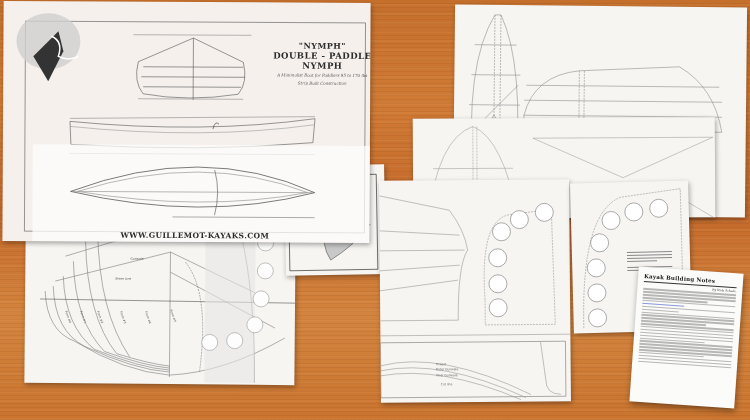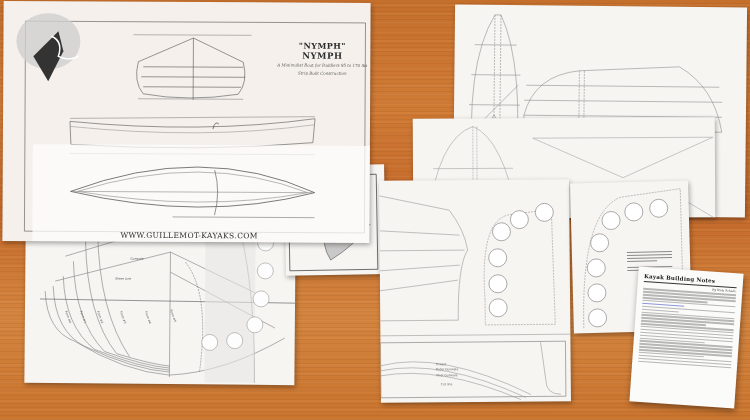--- a/index.html
+++ b/index.html
@@ -9,21 +9,21 @@
       repeating-linear-gradient(0deg, rgba(120,60,20,0.10) 0px, rgba(120,60,20,0.10) 1px, transparent 1px, transparent 4px),
       repeating-linear-gradient(0deg, rgba(255,200,140,0.08) 0px, rgba(255,200,140,0.08) 2px, transparent 2px, transparent 9px),
       linear-gradient(180deg,#c56f2c 0%,#cf7a35 25%,#c4692a 50%,#d3843e 75%,#c9742f 100%);}
   .sheet{position:absolute;background:#f7f5f2;box-shadow:1px 2px 5px rgba(0,0,0,0.35);overflow:hidden;}
   .sheet svg{position:absolute;left:0;top:0;}
   .main-sheet{background:#f5f0ec;}
   .title-block{position:absolute;left:258px;top:38px;width:122px;text-align:center;color:#2b2b2b;}
   .title-block .t1{font-family:"DejaVu Serif",serif;font-weight:bold;font-size:8px;letter-spacing:.5px;}
   .title-block .t2{font-family:"DejaVu Serif",serif;font-weight:bold;font-size:8.5px;letter-spacing:.5px;line-height:10px;}
   .title-block .t3{font-family:"DejaVu Serif",serif;font-style:italic;font-size:4px;color:#555;line-height:6px;margin-top:2px;}
-  .url{position:absolute;left:118px;top:229px;font-family:"DejaVu Serif",serif;font-weight:normal;font-size:7.5px;letter-spacing:.4px;color:#2b2b2b;}
+  .url{position:absolute;left:118px;top:229px;font-family:"DejaVu Serif",serif;font-weight:bold;font-size:7.5px;letter-spacing:.4px;color:#2b2b2b;}
   .notes{position:absolute;left:634px;top:270px;width:105px;height:135px;background:#fbfbfa;transform:rotate(4deg);box-shadow:1px 3px 6px rgba(0,0,0,0.4);padding:6px 6px;box-sizing:border-box;}
   .notes .nt{font-family:"DejaVu Serif",serif;font-weight:bold;font-size:5.5px;color:#222;letter-spacing:.2px;}
   .notes .by{font-size:3px;text-align:right;color:#333;border-top:1px solid #333;margin-top:2px;padding-top:1px;}
   .notes .line{height:1.5px;background:#9a9a9a;margin:1.4px 0;opacity:.7;}
   .notes .line.s{width:70%;}
   .notes .line.link{background:#5b6ccf;width:45%;}
 </style>
 </head>
 <body>
 
@@ -188,20 +188,21 @@
       <path d="M68 190 Q200 140 312 190 Q200 220 68 190 Z"></path>
       <path d="M75 190 Q200 150 305 190" stroke="#999"></path>
       <path d="M75 190 Q200 210 305 190" stroke="#999"></path>
       <line x1="70" y1="190" x2="310" y2="190" stroke="#999"></line>
       <path d="M212 168 Q218 190 212 213" stroke="#666"></path>
       <line x1="170" y1="215" x2="312" y2="215" stroke="#888"></line>
     </g>
   </svg>
   <div class="title-block">
     <div class="t1">"NYMPH"</div>
+    <div class="t2">DOUBLE - PADDLE</div>
     <div class="t2">NYMPH</div>
     <div class="t3">A Minimalist Boat for Paddlers 95 to 170 lbs</div>
     <div class="t3">Strip Built Construction</div>
   </div>
   <div class="url">WWW.GUILLEMOT-KAYAKS.COM</div>
 </div>
 
 <div class="notes">
   <div class="nt">Kayak Building Notes</div>
   <div class="by">By Nick Schade</div>

